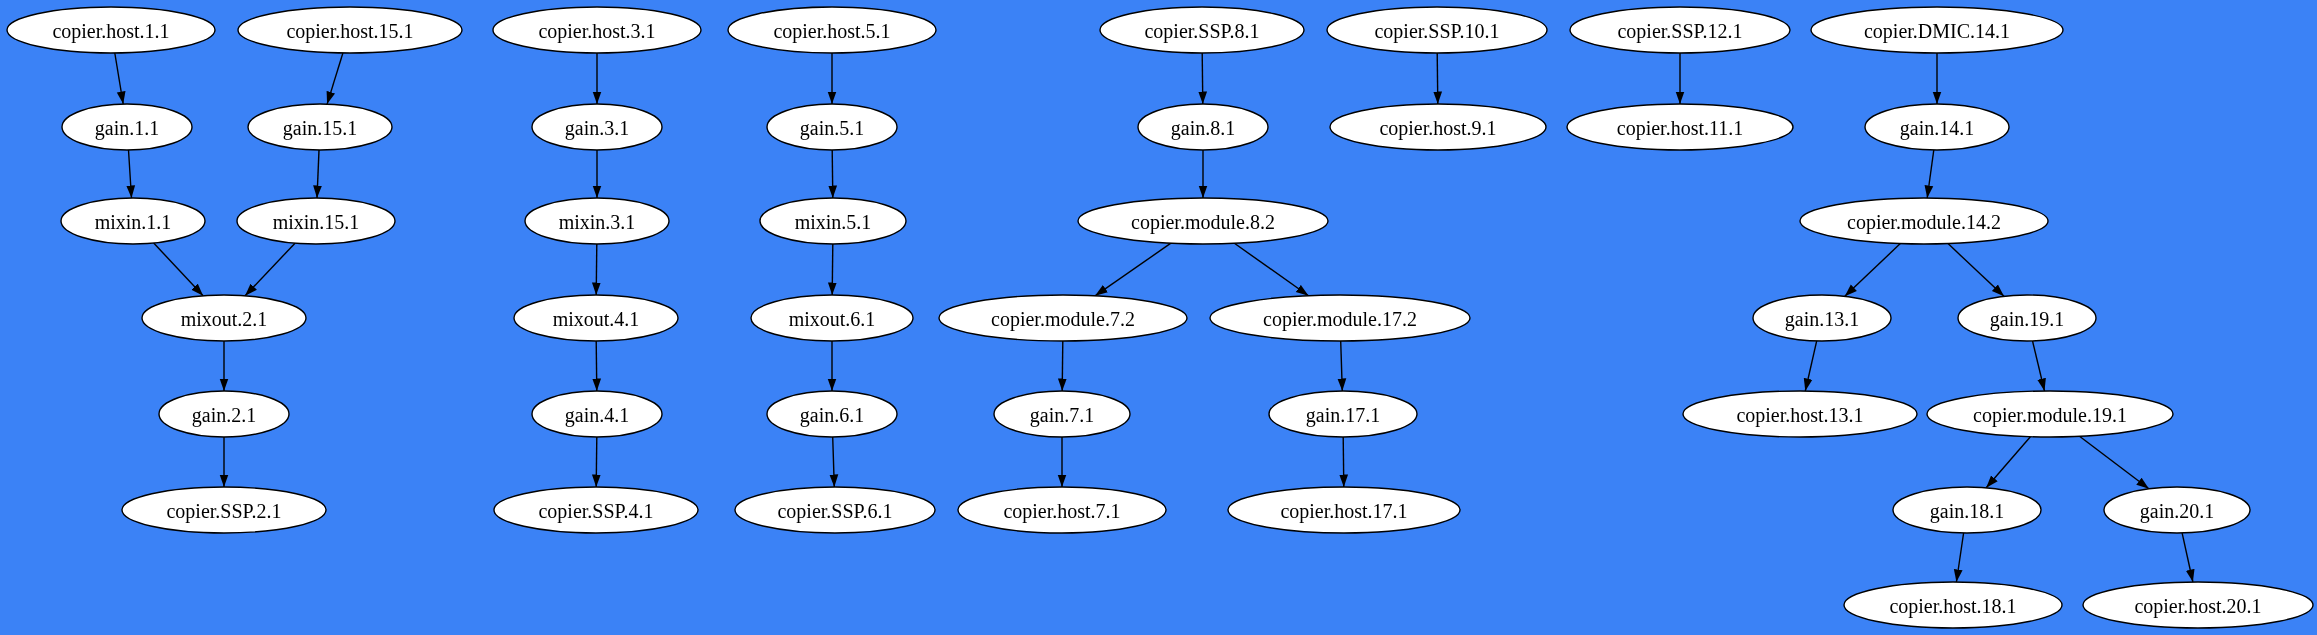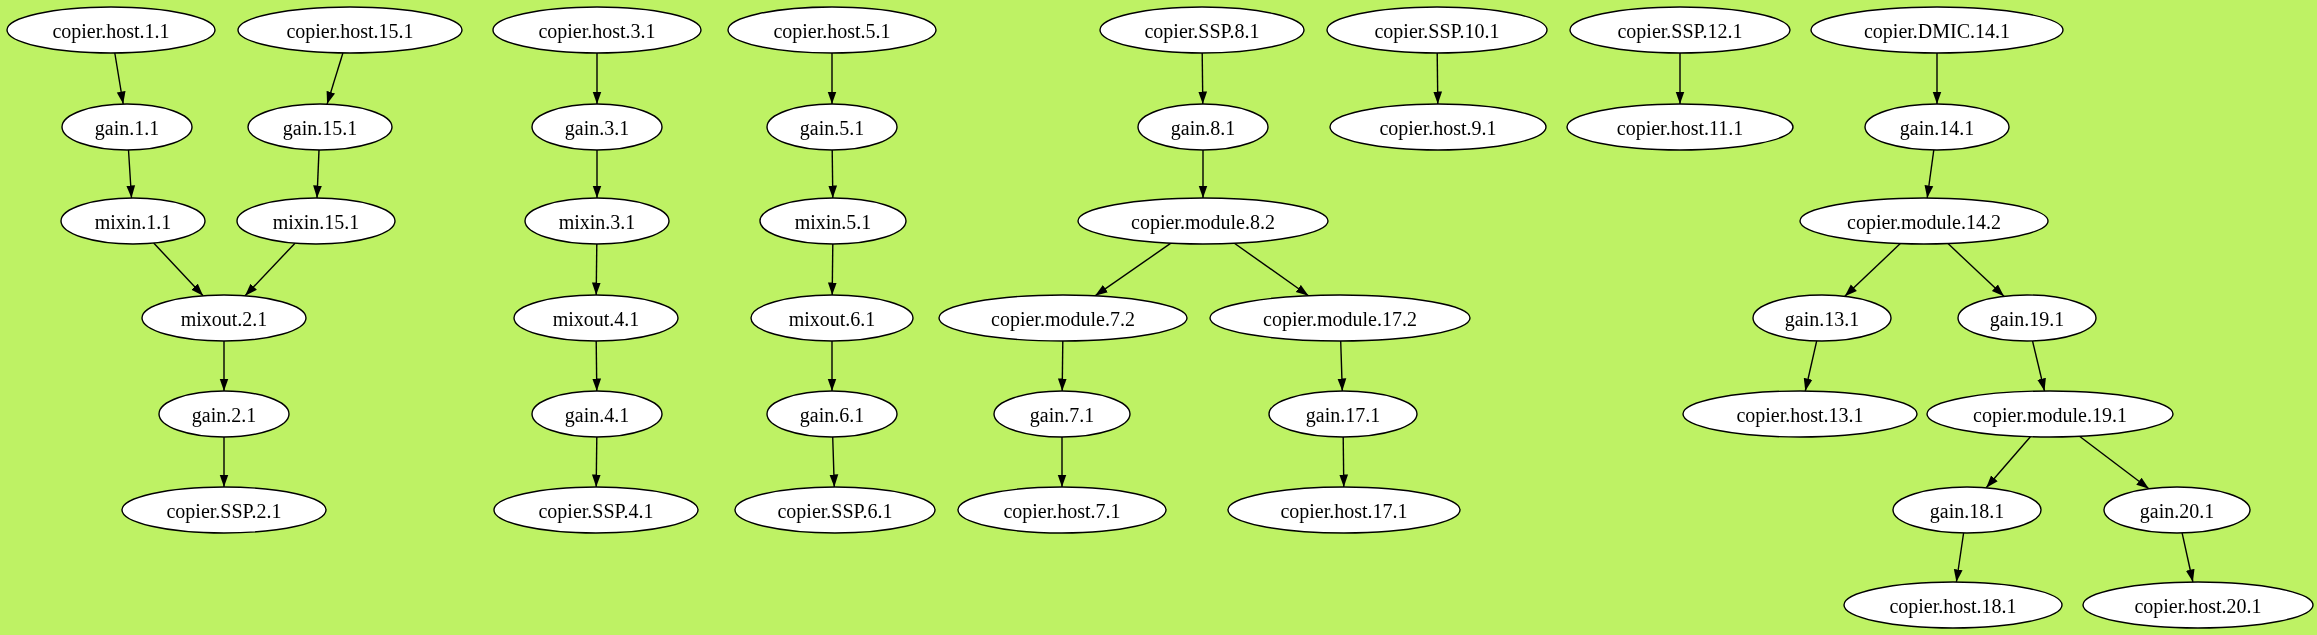--- a/index.html
+++ b/index.html
@@ -3,21 +3,21 @@
 <meta charset="utf-8">
 <style>
   html, body {
     margin: 0;
     padding: 0;
     background: #ffffff;
   }
   .diagram-wrap {
     width: 2317px;
     height: 635px;
-    background: #bef264;
+    background: #3b82f6;
     position: relative;
   }
   svg text {
     font-family: "Liberation Serif", "DejaVu Serif", serif;
     font-size: 20px;
     fill: #000000;
     text-anchor: middle;
     dominant-baseline: central;
   }
   svg ellipse {

